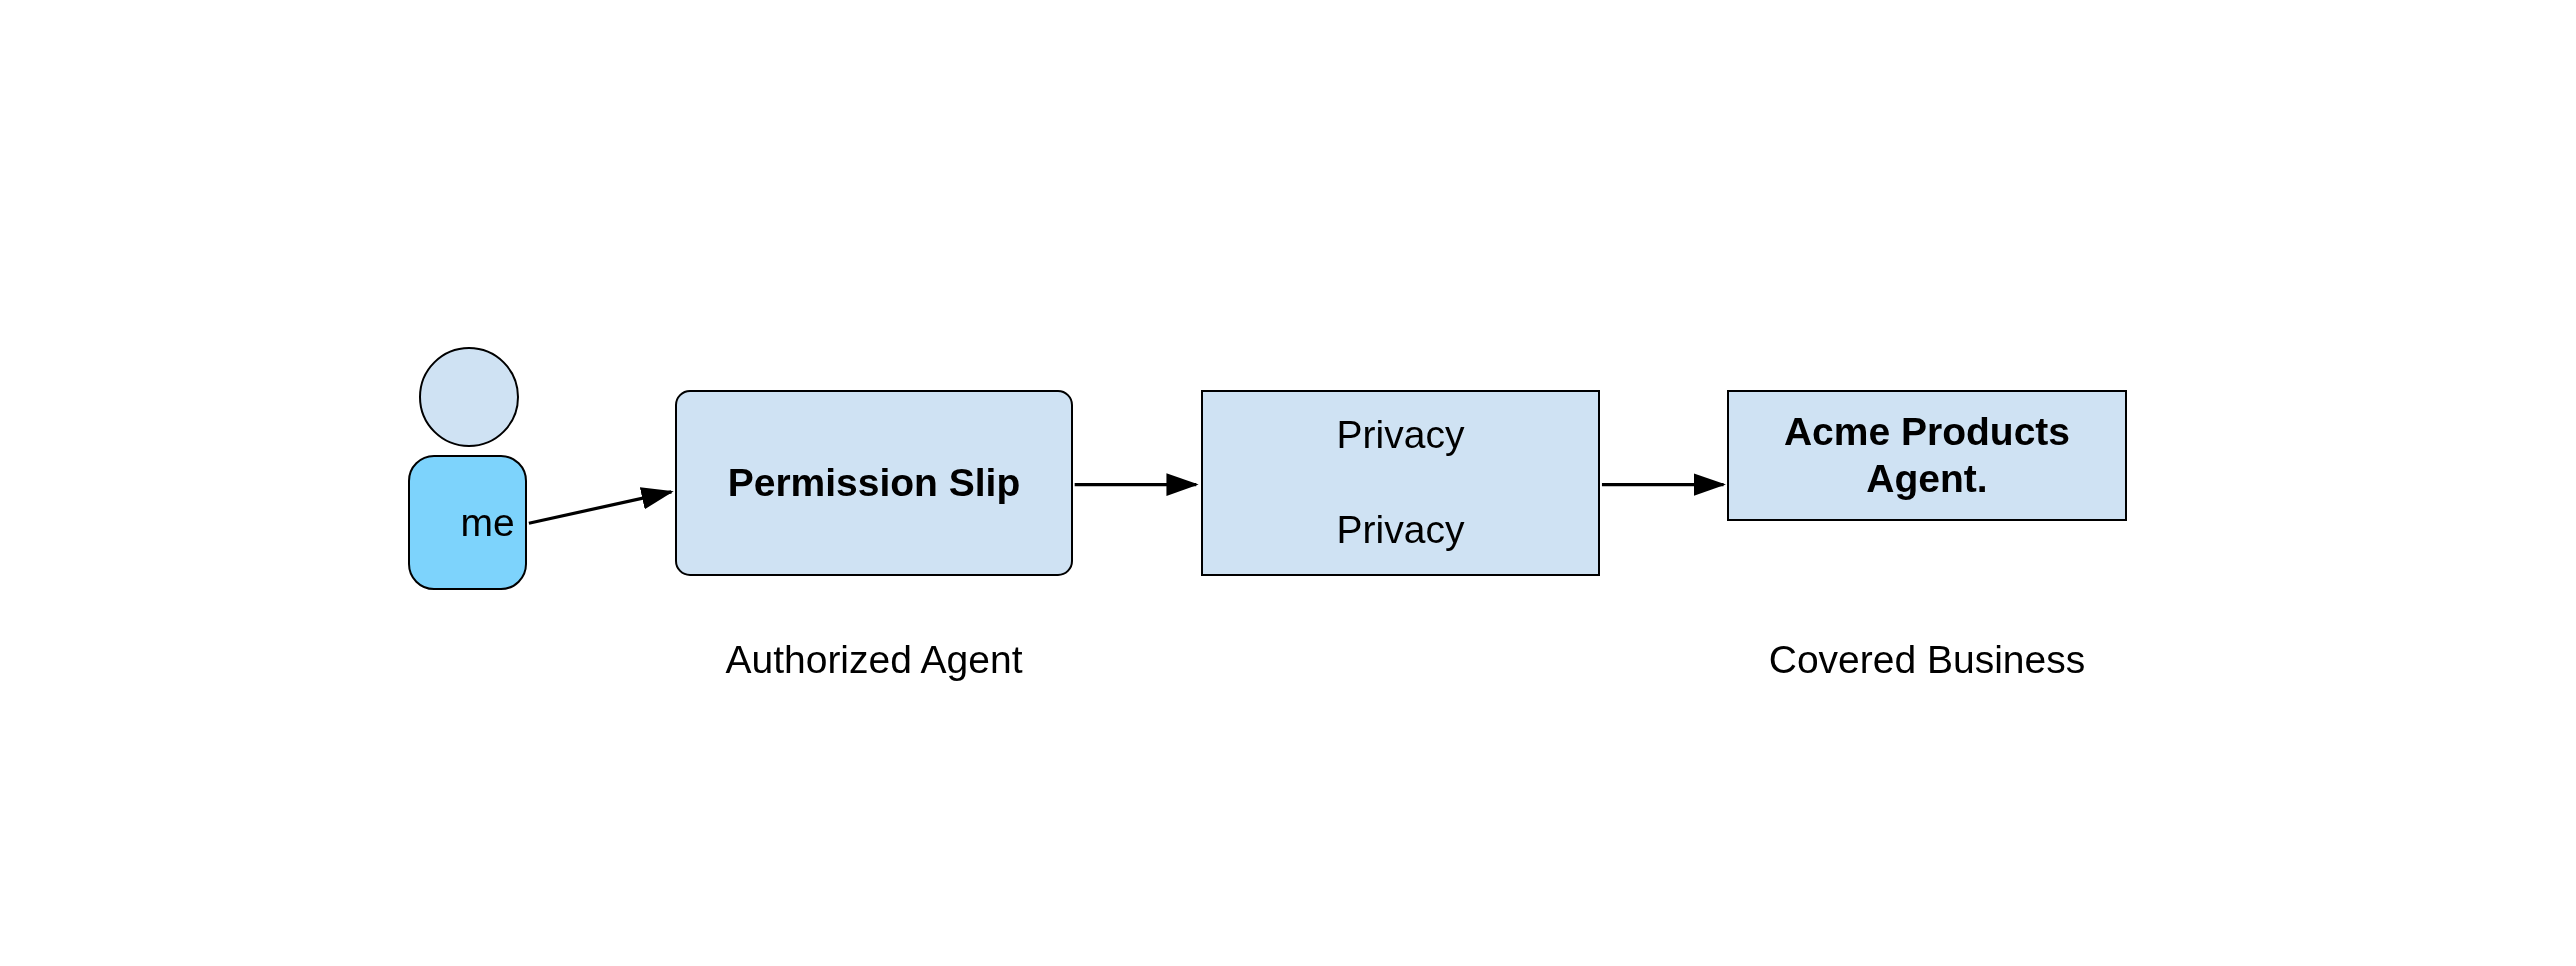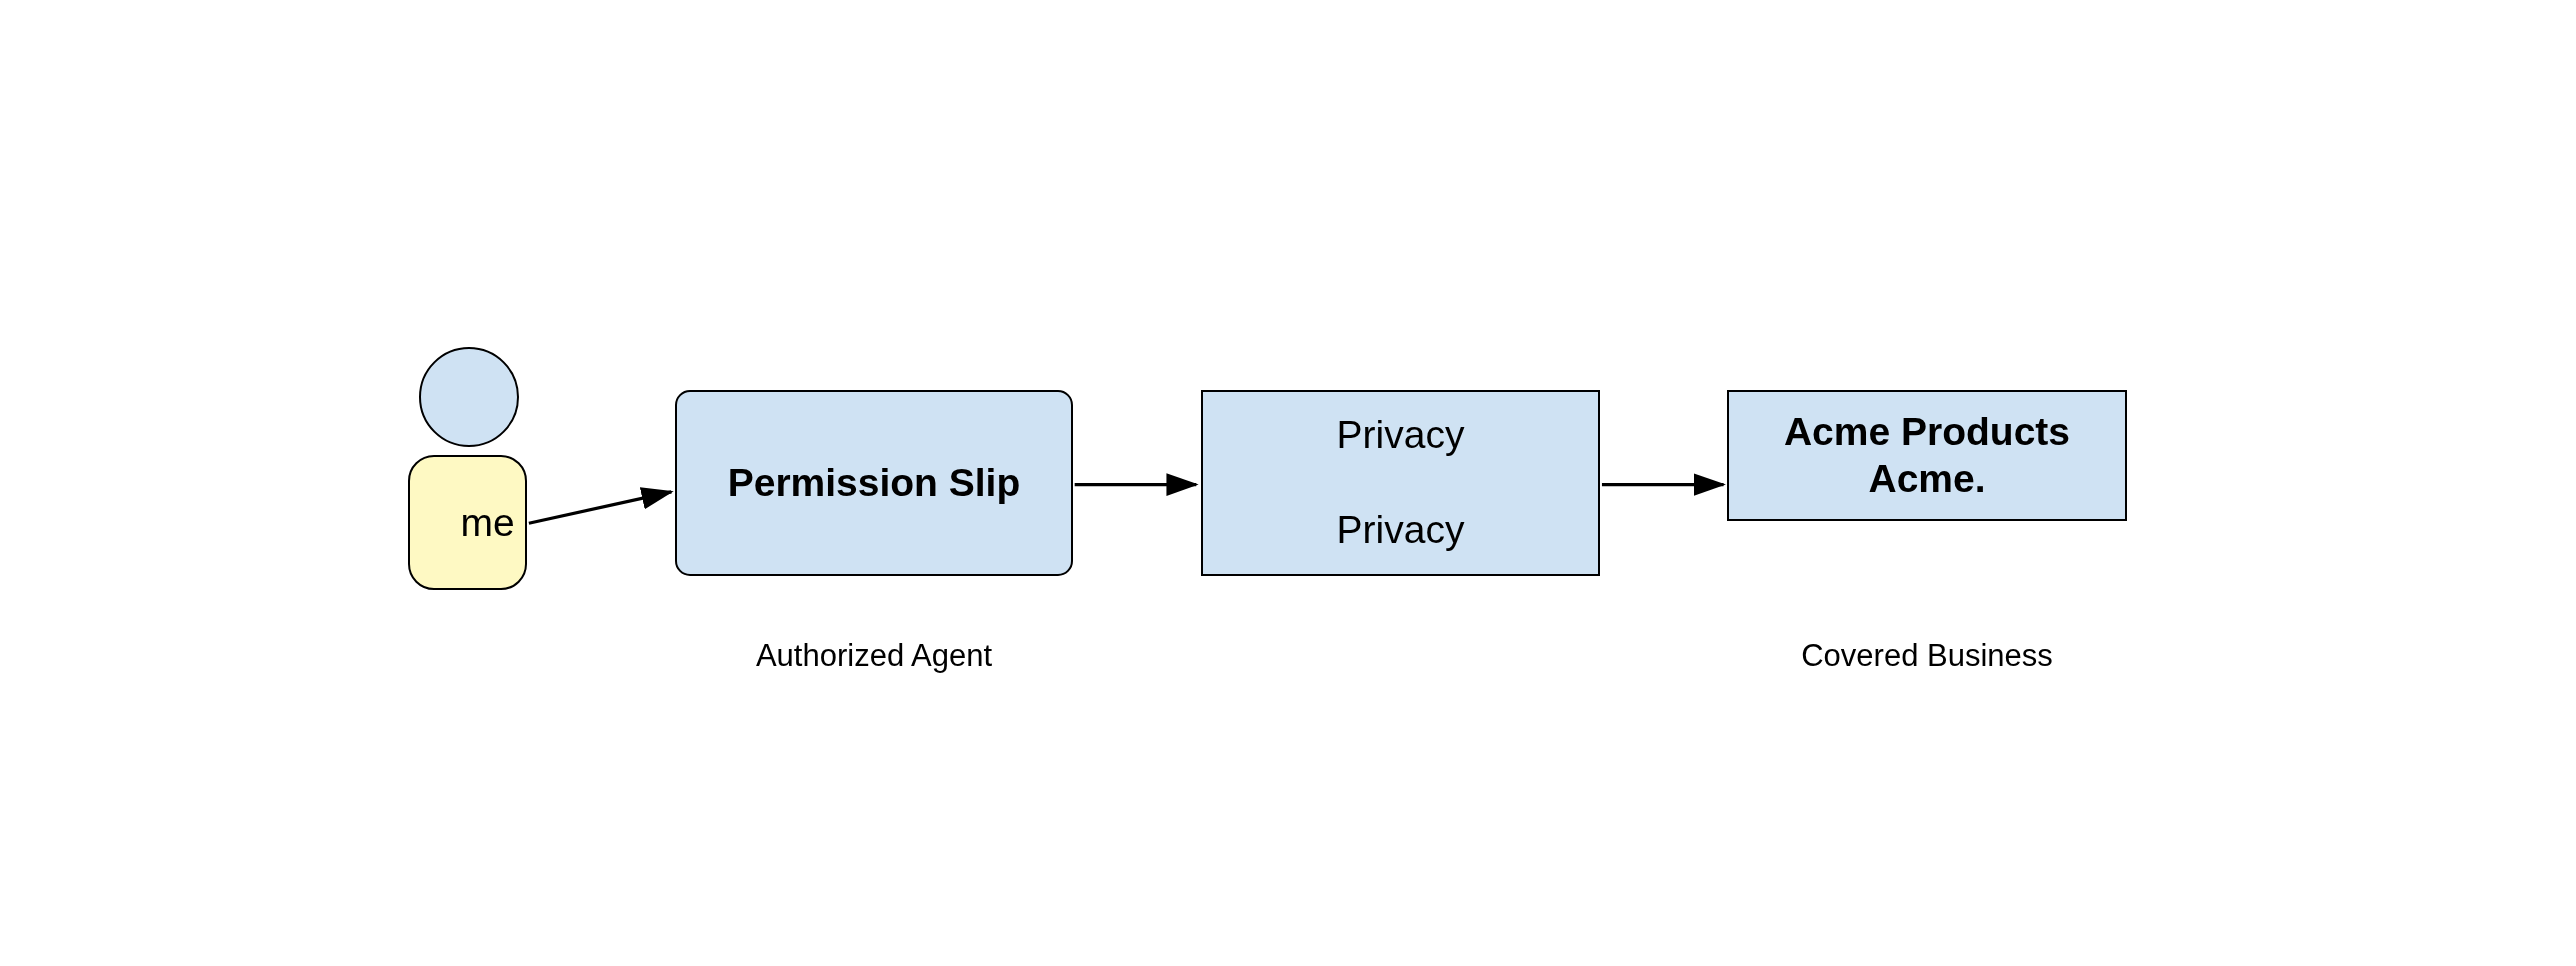--- a/index.html
+++ b/index.html
@@ -43,33 +43,33 @@
     box-sizing: border-box;
     background: #cfe2f3;
     border: 2.4px solid #000000;
     border-radius: 50%;
   }
   .person-body {
     position: absolute;
     left: 408px; top: 455px;
     width: 119px; height: 135px;
     box-sizing: border-box;
-    background: #fef9c3;
+    background: #7dd3fc;
     border: 2.4px solid #000000;
     border-radius: 26px;
     display: flex;
     align-items: center;
     justify-content: center;
     font-size: 39px;
     padding-left: 40px;
   }
   .caption {
     position: absolute;
     top: 638px;
-    font-size: 31px;
+    font-size: 39px;
     text-align: center;
     white-space: nowrap;
   }
   #caption-authorized-agent { left: 675px;  width: 398px; }
   #caption-covered-business { left: 1727px; width: 400px; text-align: center; }
 </style>
 </head>
 <body>
 
 <div class="canvas">
@@ -94,20 +94,20 @@
     <span class="line">Permission Slip</span>
   </div>
 
   <div class="node" id="node-privacy-provider">
     <span class="line">Privacy</span>
     <span class="line">Privacy</span>
   </div>
 
   <div class="node bold" id="node-acme-corp">
     <span class="line">Acme Products</span>
-    <span class="line">Acme.</span>
+    <span class="line">Agent.</span>
   </div>
 
   <div class="caption" id="caption-authorized-agent">Authorized Agent</div>
   <div class="caption" id="caption-covered-business">Covered Business</div>
 
 </div>
 
 
 </body></html>

